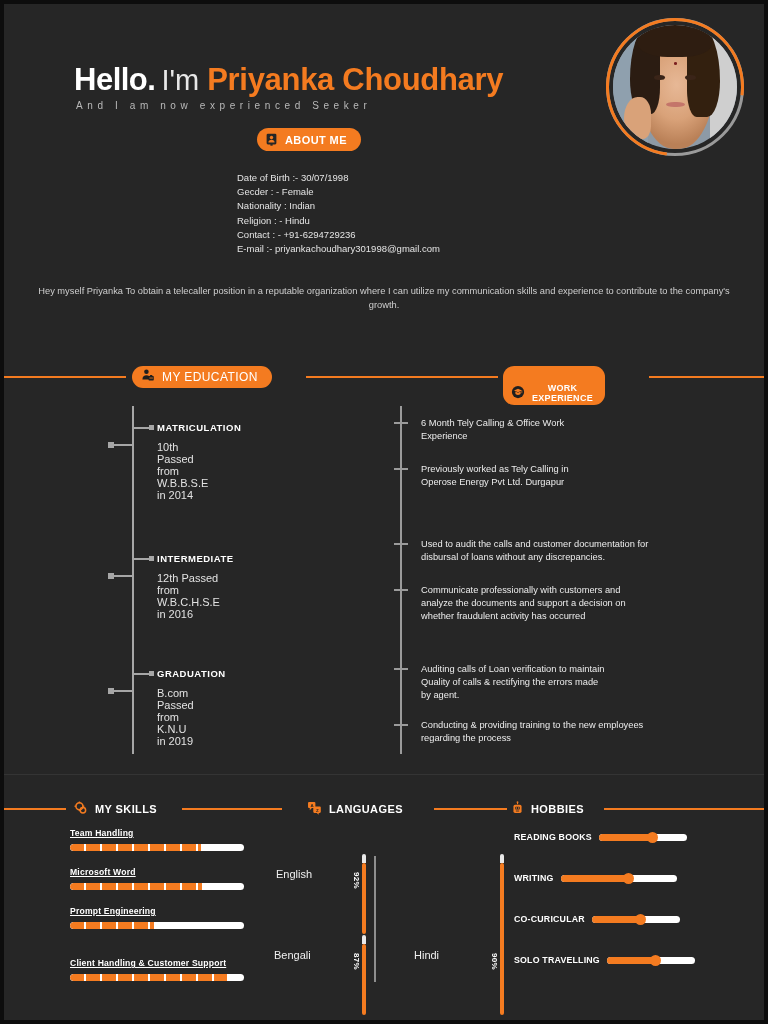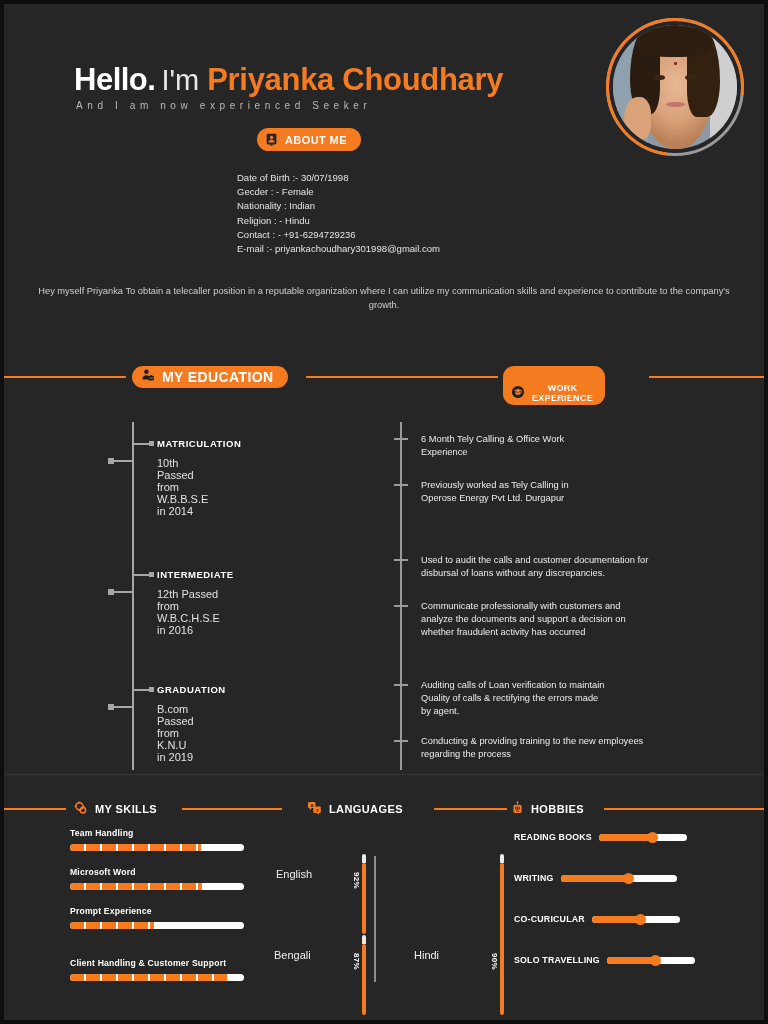--- a/index.html
+++ b/index.html
@@ -98,27 +98,27 @@
   }
   .r1{left:0;width:122px;}
   .r2{left:302px;width:192px;}
   .r3{left:645px;width:115px;}
   .pill{
     position:absolute;top:0;height:22px;
     background:#F47B20;border-radius:11px;
     display:flex;align-items:center;gap:7px;
     padding:0 14px 0 9px;color:#fff;
   }
-  .pill .lbl{font-size:14px;font-weight:bold;letter-spacing:0.4px;line-height:10px;}
+  .pill .lbl{font-size:12px;font-weight:normal;letter-spacing:0.4px;line-height:10px;}
   .pill .lbl2{font-size:9px;font-weight:bold;letter-spacing:0.3px;line-height:9.6px;text-align:center;}
   #pill-edu{left:128px;}
   #pill-work{left:499px;padding:17px 12px 0 8px;}
 
   
-  .timeline-area{position:absolute;left:0;top:412px;width:616px;height:360px;}
+  .timeline-area{position:absolute;left:0;top:396px;width:616px;height:360px;}
 
   .edu-line{position:absolute;left:128px;top:6px;width:2px;height:348px;background:#a6a6a6;}
   .edu-item{position:absolute;left:0;}
   .edu-item .tick{position:absolute;left:130px;width:20px;height:1.5px;background:#a6a6a6;}
   .edu-item .tick .sq{position:absolute;right:0;top:-2px;width:5px;height:5px;background:#a6a6a6;}
   .edu-item .tick-l{position:absolute;left:104px;width:26px;height:1.5px;background:#a6a6a6;}
   .edu-item .tick-l .sq{position:absolute;left:0;top:-2.5px;width:6px;height:6px;background:#a6a6a6;}
   .edu-item .ttl{
     position:absolute;left:153px;font-size:9.5px;font-weight:bold;color:#ffffff;letter-spacing:0.5px;
   }
@@ -147,21 +147,21 @@
     position:absolute;top:0;height:18px;display:flex;align-items:center;gap:7px;
     color:#fff;font-size:11px;font-weight:bold;letter-spacing:0.4px;
   }
   #st-skills{left:70px;}
   #st-lang{left:303px;}
   #st-hob{left:507px;}
 
   
   .skills{position:absolute;left:0;top:824px;width:260px;}
   .skill{position:absolute;left:66px;width:174px;}
-  .skill .nm{font-size:8.6px;font-weight:bold;color:#ffffff;letter-spacing:0.2px;}
+  .skill .nm{font-size:8.6px;font-weight:bold;color:#ffffff;letter-spacing:0.2px;text-decoration:underline;}
   .skill .bar{
     position:relative;margin-top:6px;height:7px;width:174px;
     background:#ffffff;border-radius:4px;overflow:hidden;
   }
   .skill .fill{
     position:absolute;left:0;top:0;height:7px;background:#F47B20;
     border-radius:4px 0 0 4px;
   }
   .skill .fill .seg{position:absolute;top:0;width:2px;height:7px;background:#ffffff;}
 
@@ -417,21 +417,21 @@
             <span class="seg" style="left:46px"></span>
             <span class="seg" style="left:62px"></span>
             <span class="seg" style="left:78px"></span>
             <span class="seg" style="left:94px"></span>
             <span class="seg" style="left:110px"></span>
             <span class="seg" style="left:126px"></span>
           </div>
         </div>
       </div>
       <div class="skill" style="top: 78px;">
-        <div class="nm">Prompt Experience</div>
+        <div class="nm">Prompt Engineering</div>
         <div class="bar">
           <div class="fill" style="width:83.52px">
             <span class="seg" style="left:14px"></span>
             <span class="seg" style="left:30px"></span>
             <span class="seg" style="left:46px"></span>
             <span class="seg" style="left:62px"></span>
             <span class="seg" style="left:78px"></span>
           </div>
         </div>
       </div>

